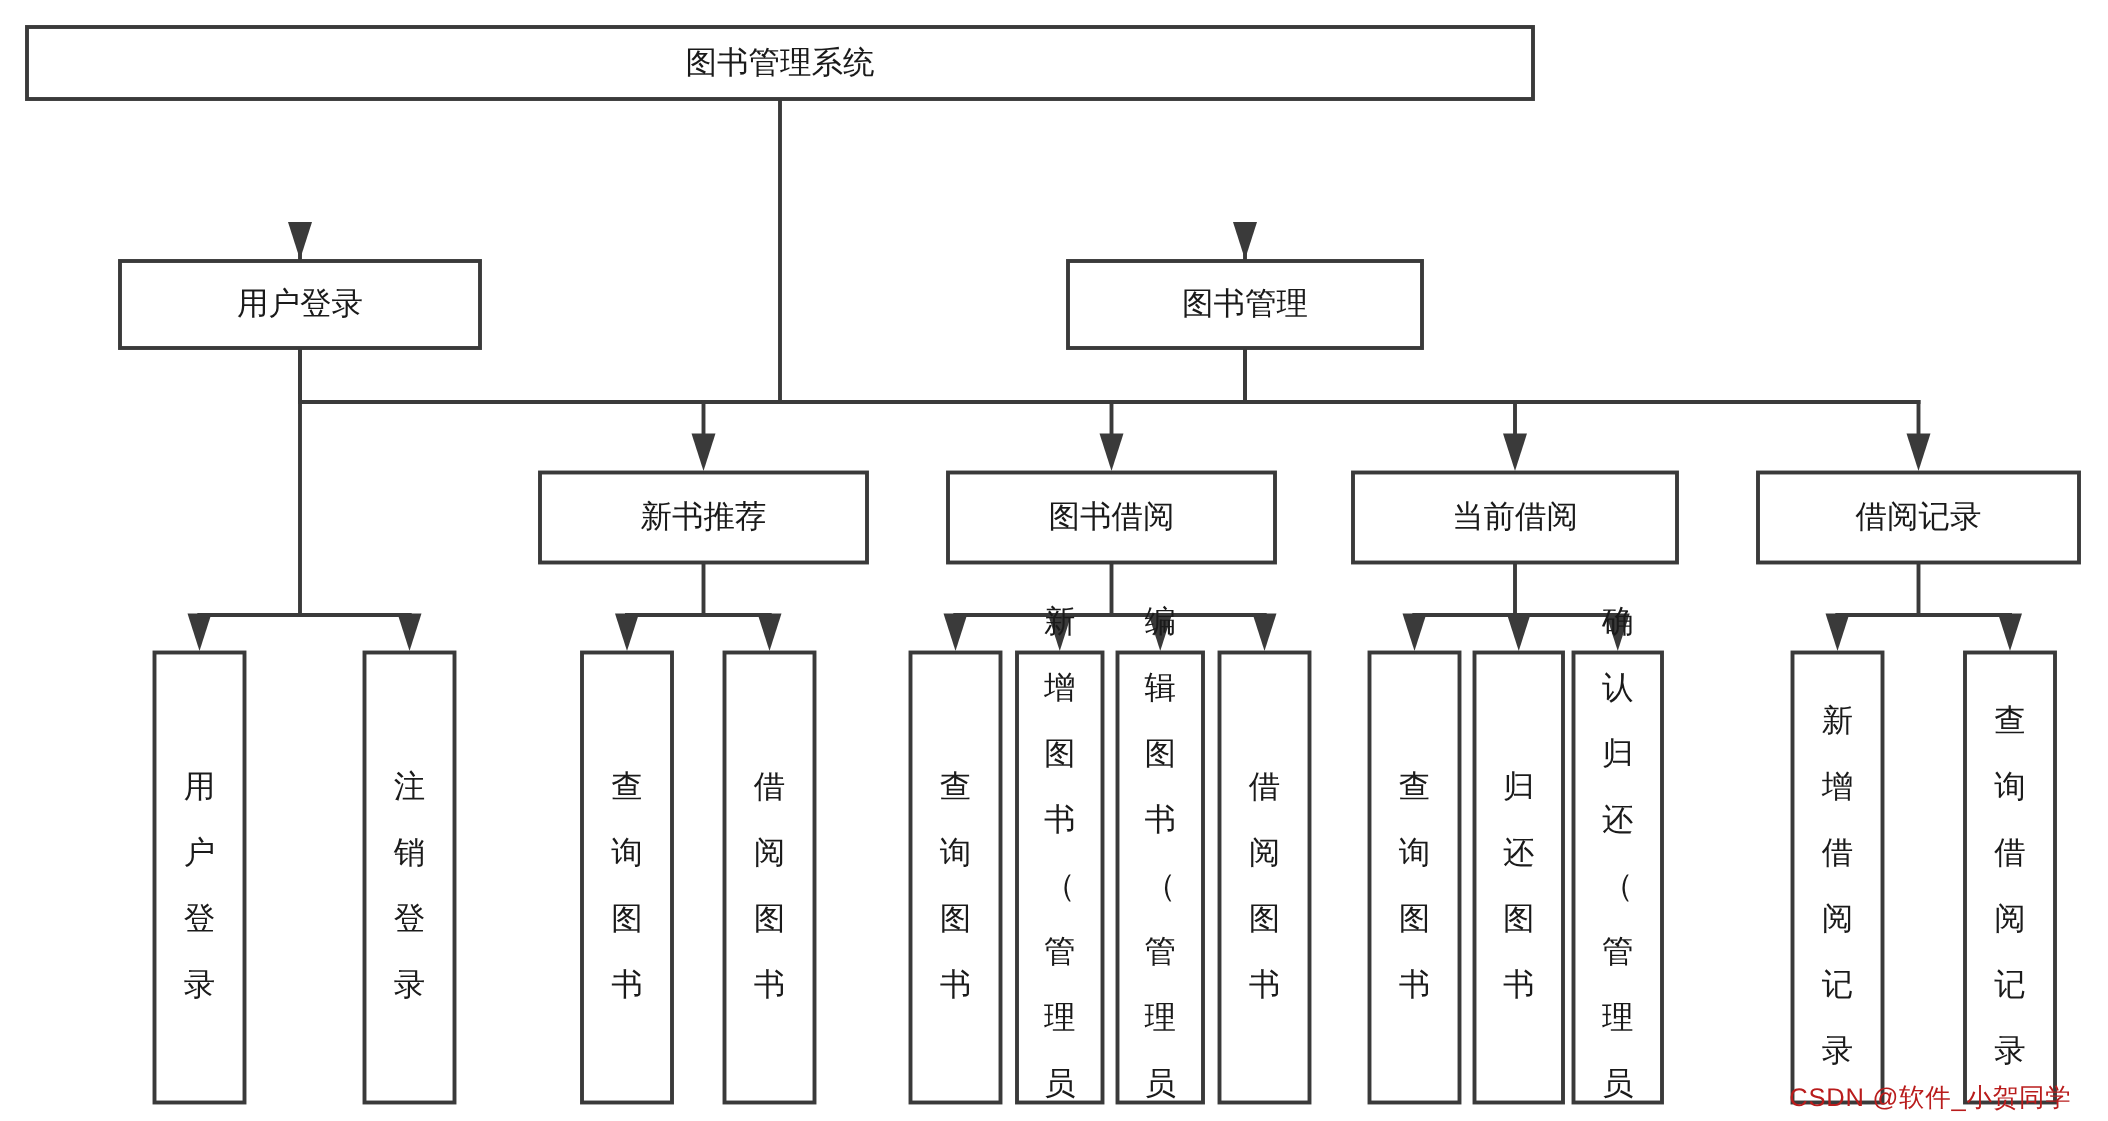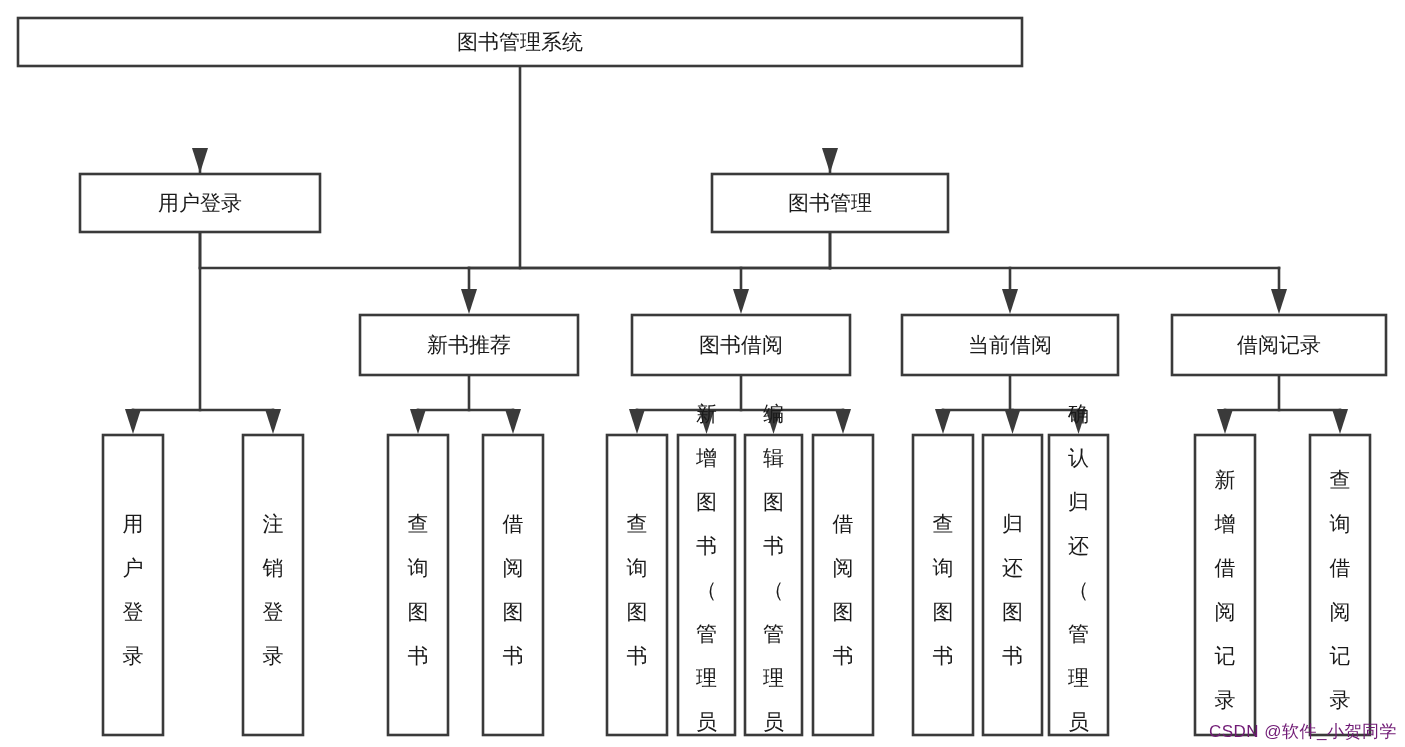--- a/index.html
+++ b/index.html
@@ -22,22 +22,22 @@
     dominant-baseline:middle;
   }
   .node-label-v{
     fill:#1a1a1a;
     font-family:"Liberation Sans","DejaVu Sans",sans-serif;
     font-size:21px;
     text-anchor:middle;
   }
   .watermark{
     position:absolute;
-    right:8px;bottom:4px;
-    color:#701a75;
+    right:24px;bottom:4px;
+    color:#b91c1c;
     font-size:17px;
     font-family:"Liberation Sans","DejaVu Sans",sans-serif;
     white-space:nowrap;
     letter-spacing:0.5px;
     pointer-events:none;
   }
 </style>
 </head>
 <body>
 

